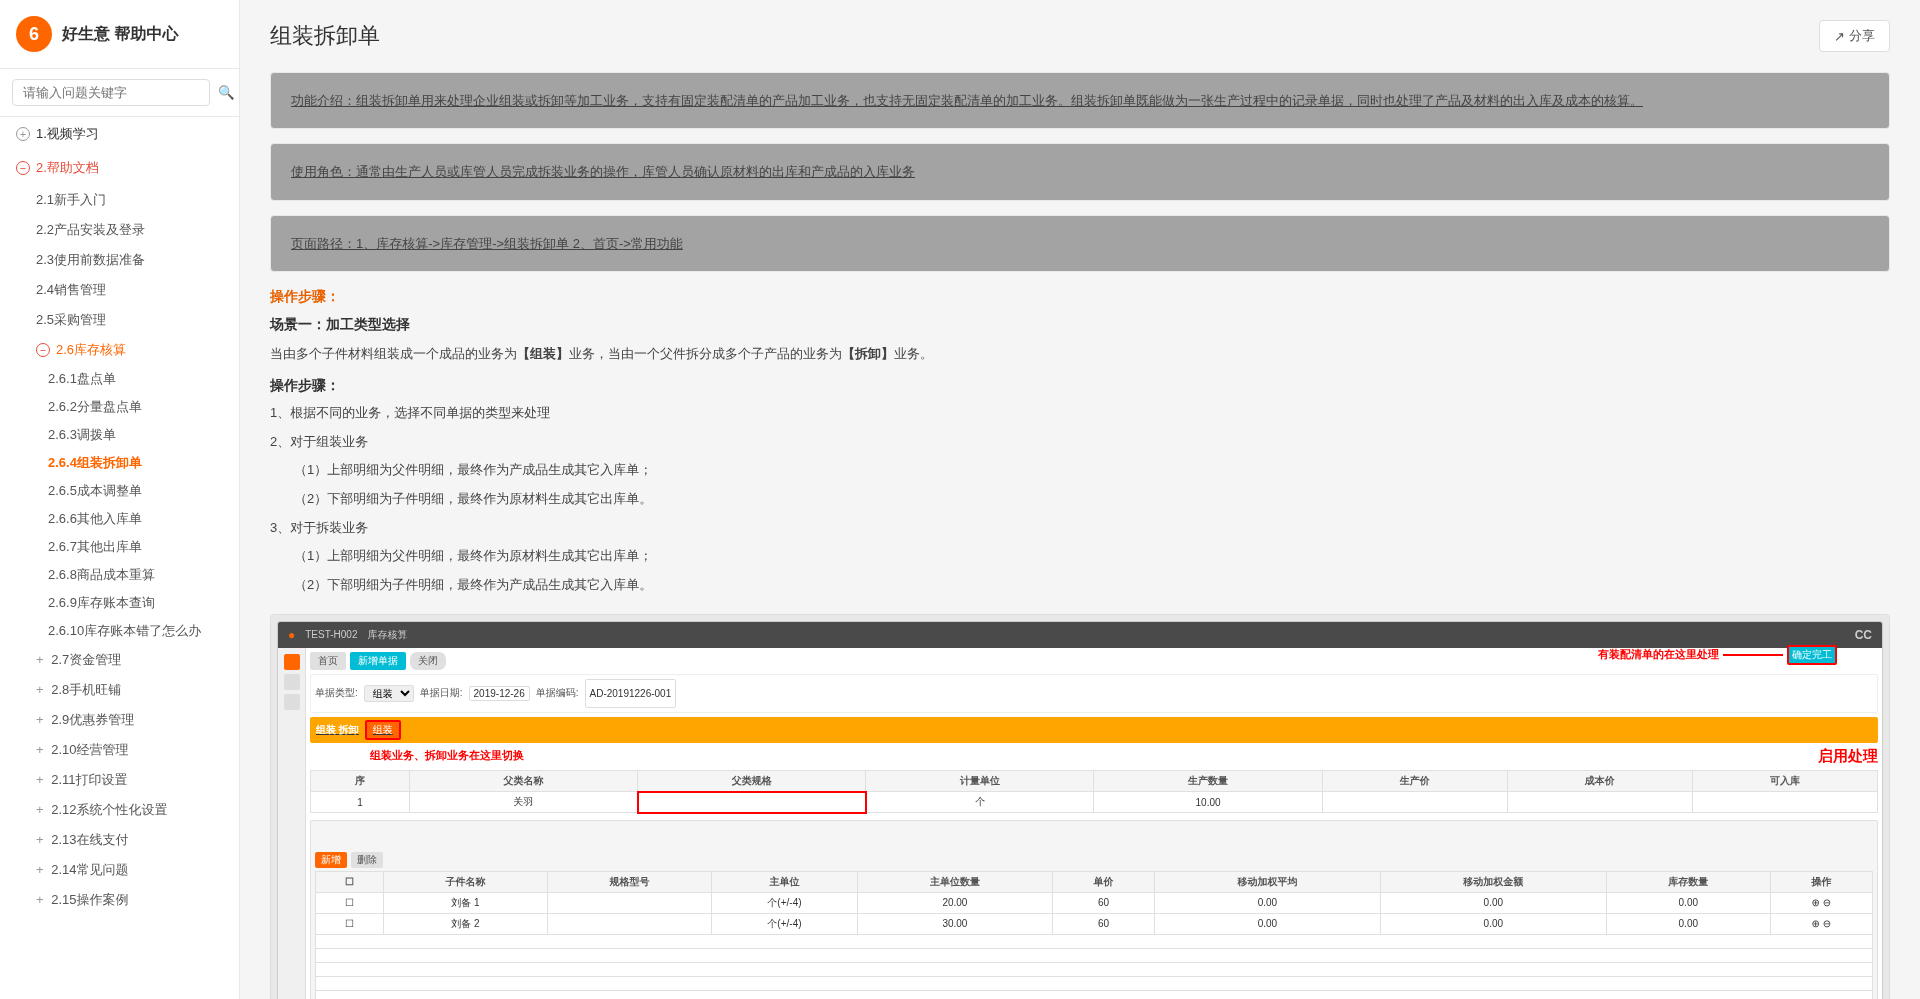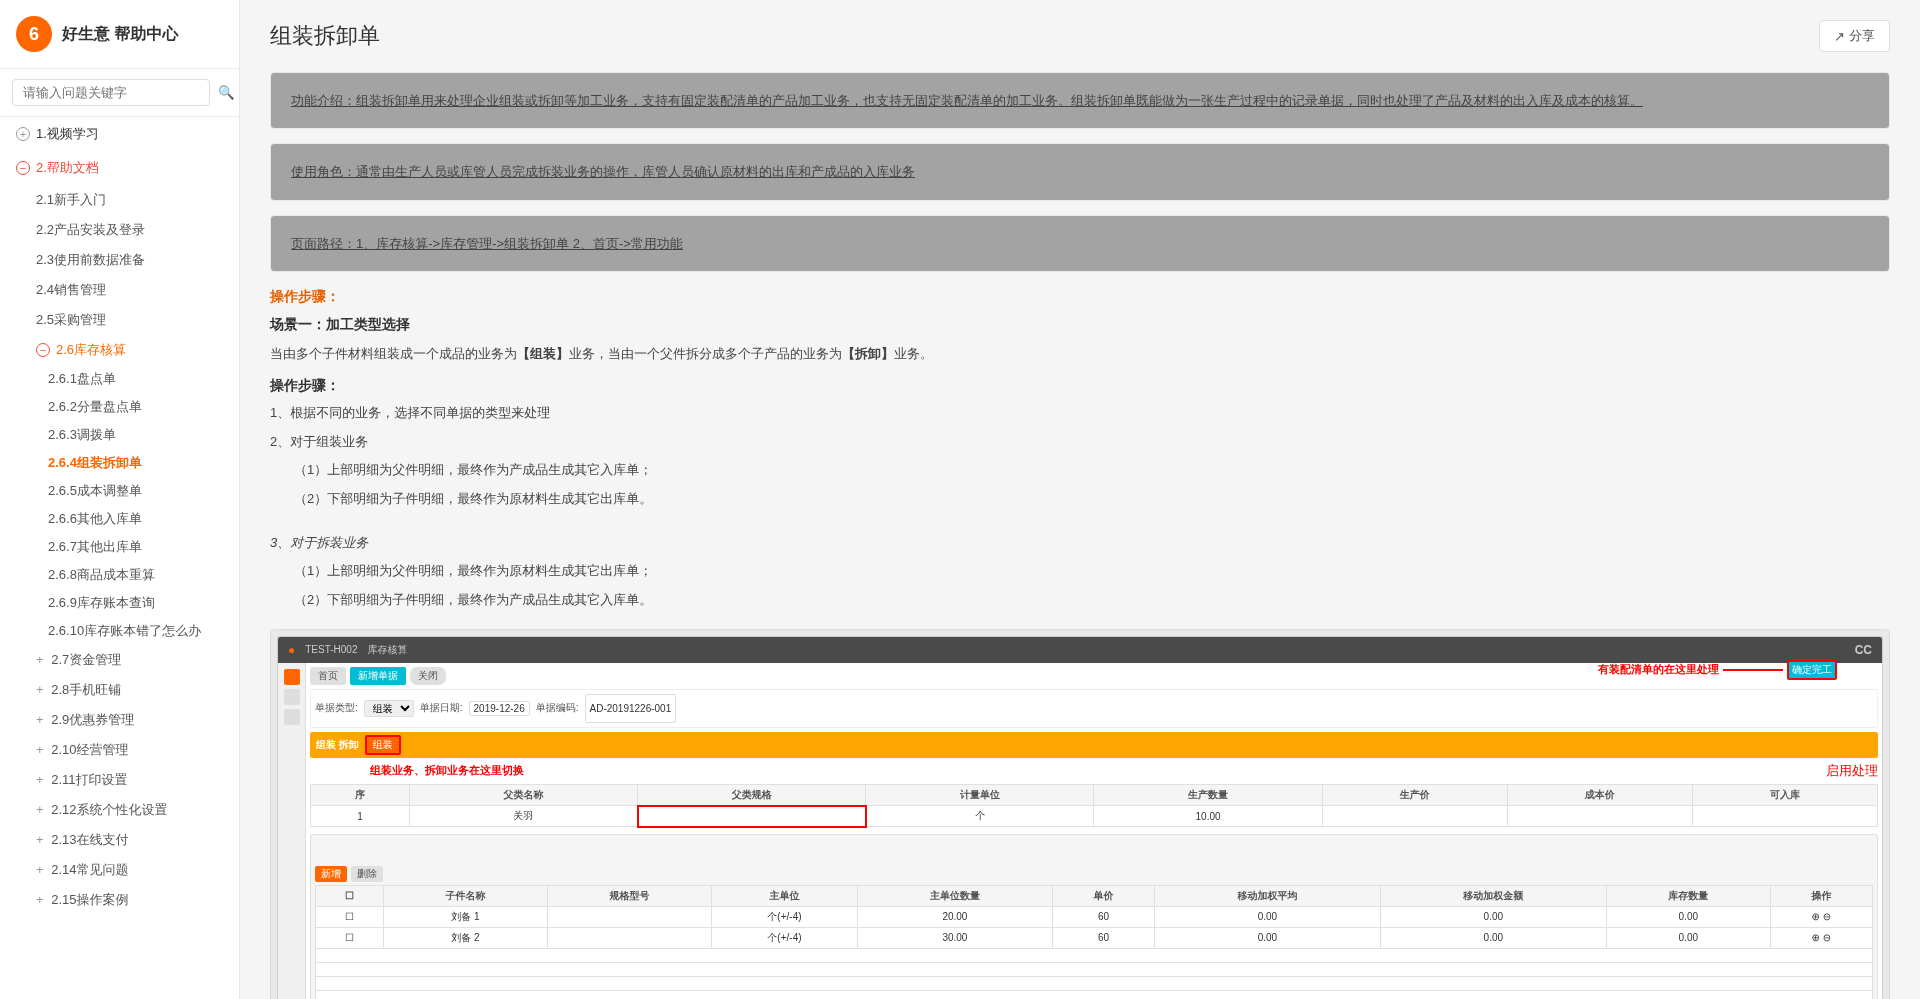--- a/index.html
+++ b/index.html
@@ -353,21 +353,21 @@
         当由多个子件材料组装成一个成品的业务为<span style="font-weight:bold;">【组装】</span>业务，当由一个父件拆分成多个子产品的业务为<span style="font-weight:bold;">【拆卸】</span>业务。
       </div>
 
       <div style="font-weight:bold;margin:10px 0 6px;font-size:14px;">操作步骤：</div>
 
       <div class="steps-container">
         <div class="step-item">1、根据不同的业务，选择不同单据的类型来处理</div>
         <div class="step-item" style="margin-top:4px;">2、对于组装业务</div>
         <div class="step-item sub-step">（1）上部明细为父件明细，最终作为产成品生成其它入库单；</div>
         <div class="step-item sub-step">（2）下部明细为子件明细，最终作为原材料生成其它出库单。</div>
-        <div class="step-item" style="margin-top:19px;font-style:italic;">3、对于拆装业务</div>
+        <div class="step-item" style="margin-top:4px;">3、对于拆装业务</div>
         <div class="step-item sub-step">（1）上部明细为父件明细，最终作为原材料生成其它出库单；</div>
         <div class="step-item sub-step">（2）下部明细为子件明细，最终作为产成品生成其它入库单。</div>
       </div>
 
       <div id="screenshot-container">
         <div class="screenshot-img">
 
           <div style="background:#fff;margin:6px;border:1px solid #ccc;border-radius:3px;overflow:hidden;position:relative;">
 
             <div style="background:#4a4a4a;height:26px;display:flex;align-items:center;padding:0 10px;gap:10px;">
@@ -402,29 +402,29 @@
                   <span style="font-size:10px;color:#555;">单据编码:</span>
                   <span style="font-size:10px;border:1px solid #ddd;padding:8px 4px;border-radius:2px;background:#fff;">AD-20191226-001</span>
 
                   <div style="position:absolute;top:-30px;right:40px;display:flex;align-items:center;gap:4px;">
                     <span style="color:red;font-size:11px;font-weight:bold;white-space:nowrap;">有装配清单的在这里处理</span>
                     <div style="width:60px;height:2px;background:red;"></div>
                     <div style="border:2px solid red;padding:1px 3px;font-size:10px;color:#fff;background:#00bcd4;border-radius:2px;">确定完工</div>
                   </div>
                 </div>
 
-                <div style="display:flex;align-items:center;gap:6px;margin-bottom:4px;background:#ffa500;padding:3px 6px;border-radius:2px;position:relative;">
+                <div style="display:flex;align-items:center;gap:6px;margin-bottom:4px;background:#ffa500;padding:3px 6px;border-radius:2px;position:relative;text-decoration:underline;">
                   <span style="font-size:10px;color:#fff;font-weight:bold;">组装  拆卸</span>
                   <div style="background:#ff6600;color:#fff;font-size:10px;padding:1px 6px;border-radius:2px;border:2px solid red;">组装</div>
 
                   <span style="position:absolute;left:60px;bottom:-20px;color:red;font-size:11px;font-weight:bold;white-space:nowrap;">组装业务、拆卸业务在这里切换</span>
                 </div>
 
                 <div style="text-align:right;margin-bottom:4px;position:relative;">
-                  <span style="color:red;font-size:13px;font-weight:normal;margin-left:10px;">启用处理</span>
+                  <span style="color:red;font-size:15px;font-weight:bold;margin-left:10px;">启用处理</span>
                 </div>
 
                 <table class="app-table" style="margin-bottom:6px;">
                   <thead>
                     <tr>
                       <th>序</th>
                       <th>父类名称</th>
                       <th>父类规格</th>
                       <th>计量单位</th>
                       <th>生产数量</th>

